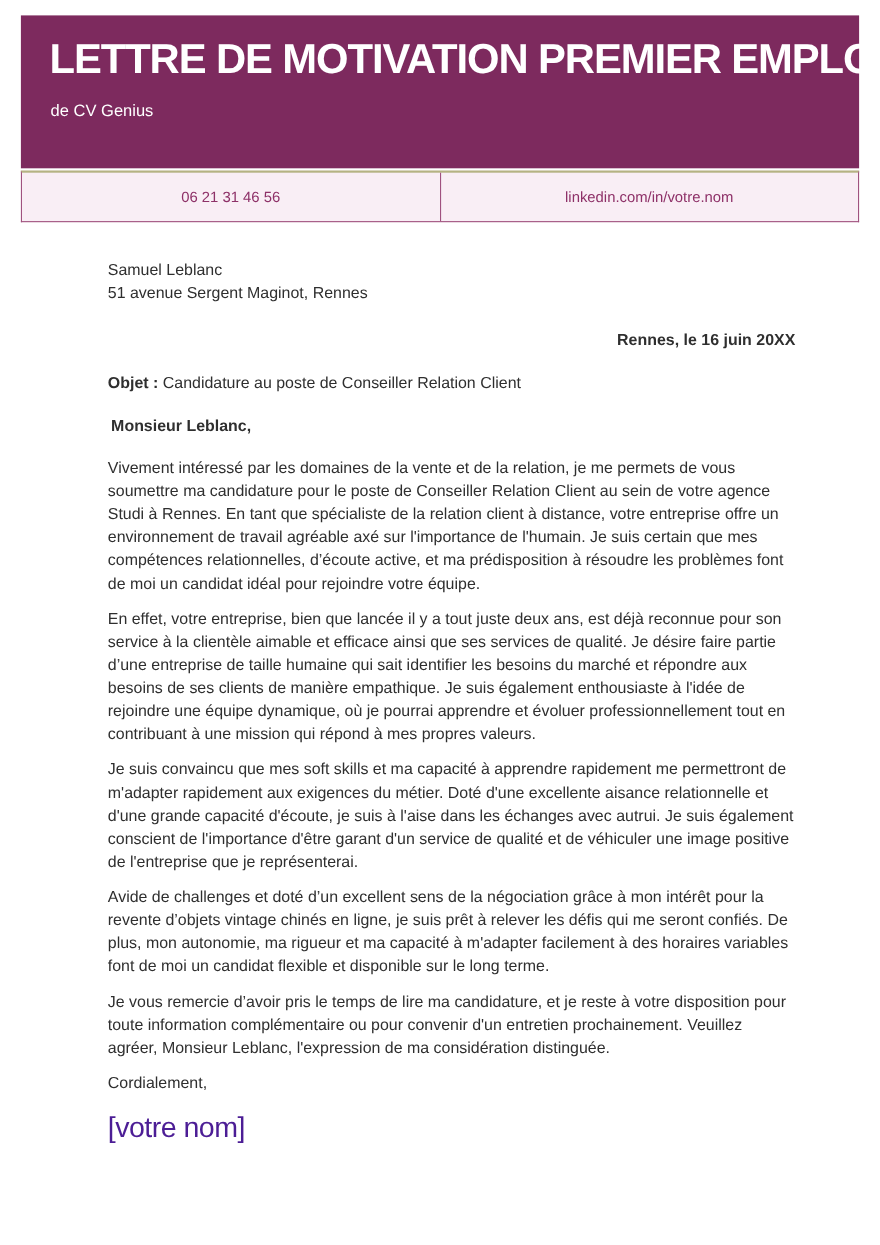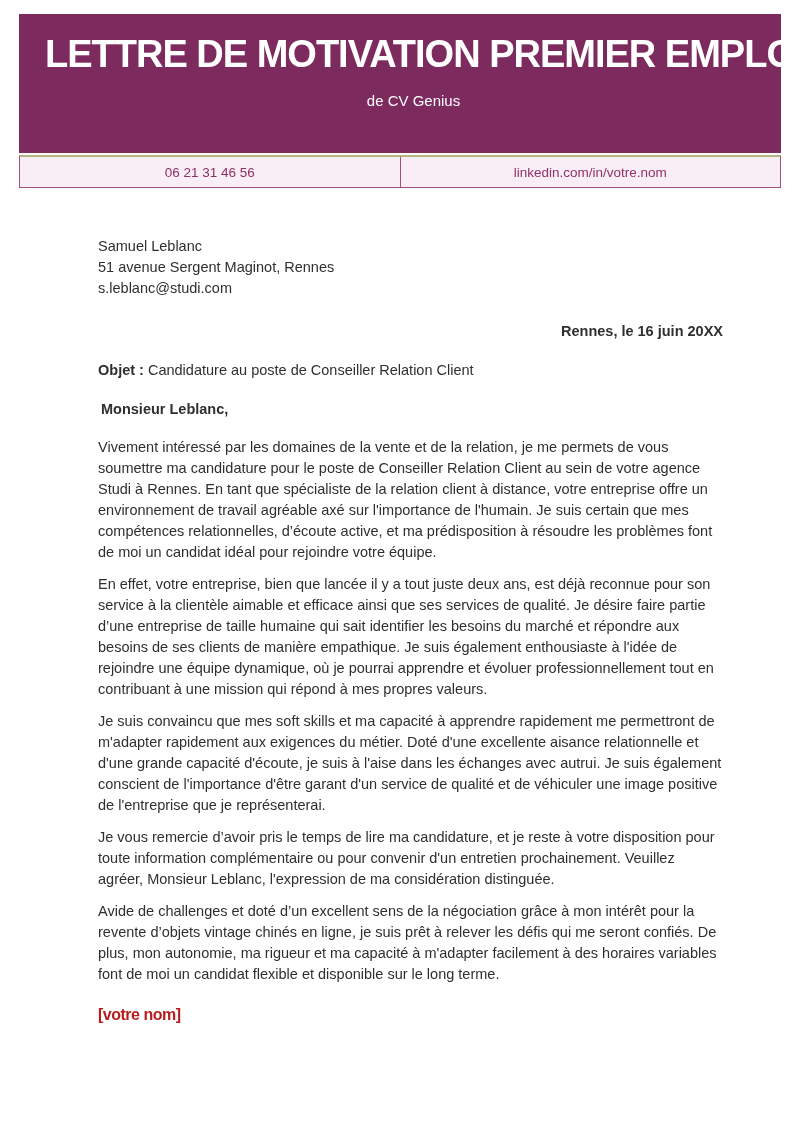--- a/index.html
+++ b/index.html
@@ -25,27 +25,26 @@
     font-size: 38px;
     font-weight: bold;
     letter-spacing: -1px;
     white-space: nowrap;
     line-height: 1.1;
   }
   .banner-sub {
     margin: 16px 0 0 27px;
     font-size: 15px;
     font-weight: normal;
-    text-align: center;
   }
   
   .contactbar {
     position: absolute;
     left: 19px; top: 155px;
-    width: 762px; height: 33px;
+    width: 762px; height: 47px;
     display: flex;
     background: #f9eef5;
     border: 1px solid #a0527f;
     border-top: 2px solid #b5b383;
     box-sizing: border-box;
   }
   .contact-cell {
     flex: 1 1 0;
     display: flex;
     align-items: center;
@@ -68,23 +67,23 @@
   .recipient-line { margin: 0; }
   .date-line { margin-top: 22px; text-align: right; font-weight: bold; }
   .subject-line { margin-top: 18px; }
   .subject-line .lbl { font-weight: bold; }
   .greeting { margin-top: 18px; font-weight: bold; padding-left: 3px; }
   .para { margin: 11px 0 0 0; }
   .para.first { margin-top: 17px; }
   .closing { margin-top: 11px; }
   .signature {
     margin-top: 19px;
-    color: #b91c1c;
-    font-size: 16px;
-    font-weight: bold;
+    color: #4c1d95;
+    font-size: 26px;
+    font-weight: normal;
     letter-spacing: -0.5px;
   }
 </style>
 </head>
 <body>
 
 <div class="page">
 
   <div class="banner">
     <div class="banner-title">LETTRE DE MOTIVATION PREMIER EMPLOI</div>
@@ -94,33 +93,33 @@
   <div class="contactbar">
     <div class="contact-cell">06 21 31 46 56</div>
     <div class="contact-cell">linkedin.com/in/votre.nom</div>
   </div>
 
   <div class="letter">
 
     <div>
       <p class="recipient-line">Samuel Leblanc</p>
       <p class="recipient-line">51 avenue Sergent Maginot, Rennes</p>
-      <p class="recipient-line">s.leblanc@studi.com</p>
     </div>
 
     <div class="date-line">Rennes, le 16 juin 20XX</div>
 
     <div class="subject-line"><span class="lbl">Objet :</span><span> Candidature au poste de Conseiller Relation Client</span></div>
 
     <div class="greeting">Monsieur Leblanc,</div>
 
     <p class="para first">Vivement intéressé par les domaines de la vente et de la relation, je me permets de vous soumettre ma candidature pour le poste de Conseiller Relation Client au sein de votre agence Studi à Rennes. En tant que spécialiste de la relation client à distance, votre entreprise offre un environnement de travail agréable axé sur l'importance de l'humain. Je suis certain que mes compétences relationnelles, d’écoute active, et ma prédisposition à résoudre les problèmes font de moi un candidat idéal pour rejoindre votre équipe.</p>
     <p class="para">En effet, votre entreprise, bien que lancée il y a tout juste deux ans, est déjà reconnue pour son service à la clientèle aimable et efficace ainsi que ses services de qualité. Je désire faire partie d’une entreprise de taille humaine qui sait identifier les besoins du marché et répondre aux besoins de ses clients de manière empathique. Je suis également enthousiaste à l'idée de rejoindre une équipe dynamique, où je pourrai apprendre et évoluer professionnellement tout en contribuant à une mission qui répond à mes propres valeurs.</p>
     <p class="para">Je suis convaincu que mes soft skills et ma capacité à apprendre rapidement me permettront de m'adapter rapidement aux exigences du métier. Doté d'une excellente aisance relationnelle et d'une grande capacité d'écoute, je suis à l'aise dans les échanges avec autrui. Je suis également conscient de l'importance d'être garant d'un service de qualité et de véhiculer une image positive de l'entreprise que je représenterai.</p>
+    <p class="para">Avide de challenges et doté d’un excellent sens de la négociation grâce à mon intérêt pour la revente d’objets vintage chinés en ligne, je suis prêt à relever les défis qui me seront confiés. De plus, mon autonomie, ma rigueur et ma capacité à m'adapter facilement à des horaires variables font de moi un candidat flexible et disponible sur le long terme.</p>
     <p class="para">Je vous remercie d’avoir pris le temps de lire ma candidature, et je reste à votre disposition pour toute information complémentaire ou pour convenir d'un entretien prochainement. Veuillez agréer, Monsieur Leblanc, l'expression de ma considération distinguée.</p>
-    <p class="para">Avide de challenges et doté d’un excellent sens de la négociation grâce à mon intérêt pour la revente d’objets vintage chinés en ligne, je suis prêt à relever les défis qui me seront confiés. De plus, mon autonomie, ma rigueur et ma capacité à m'adapter facilement à des horaires variables font de moi un candidat flexible et disponible sur le long terme.</p>
 
+    <div class="closing">Cordialement,</div>
 
     <div class="signature">[votre nom]</div>
 
   </div>
 
 </div>
 
 </body></html>

